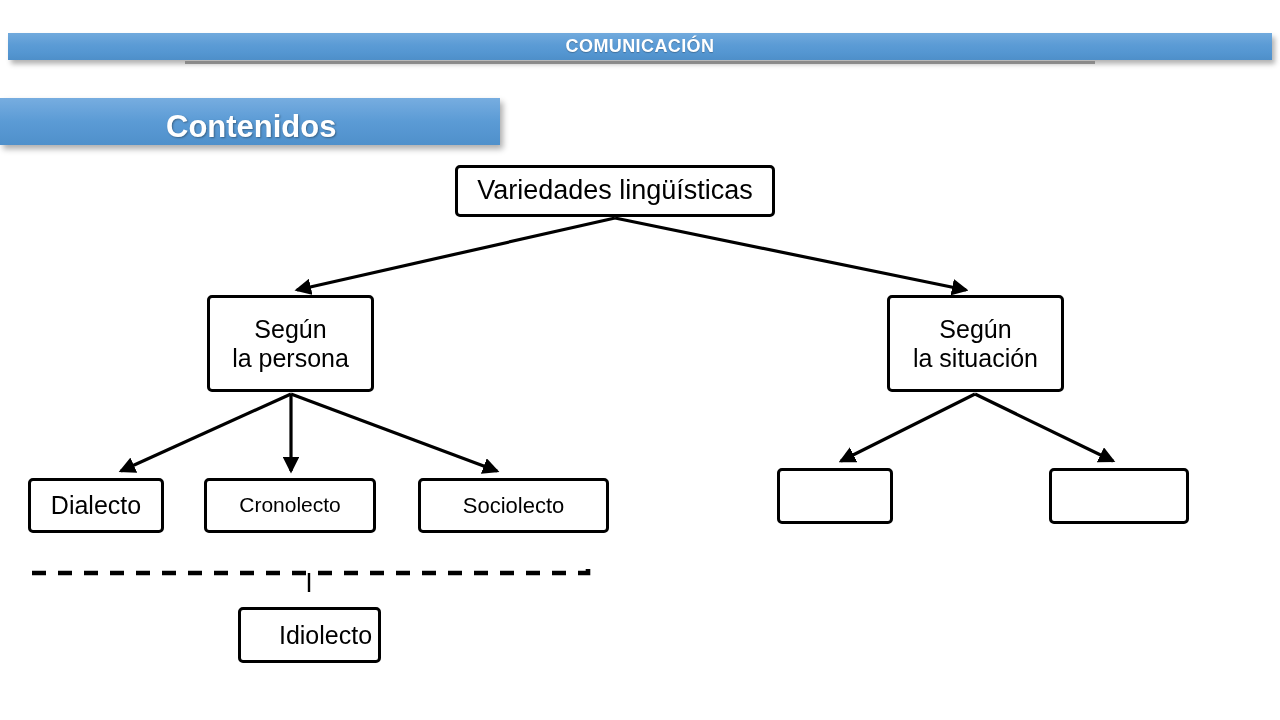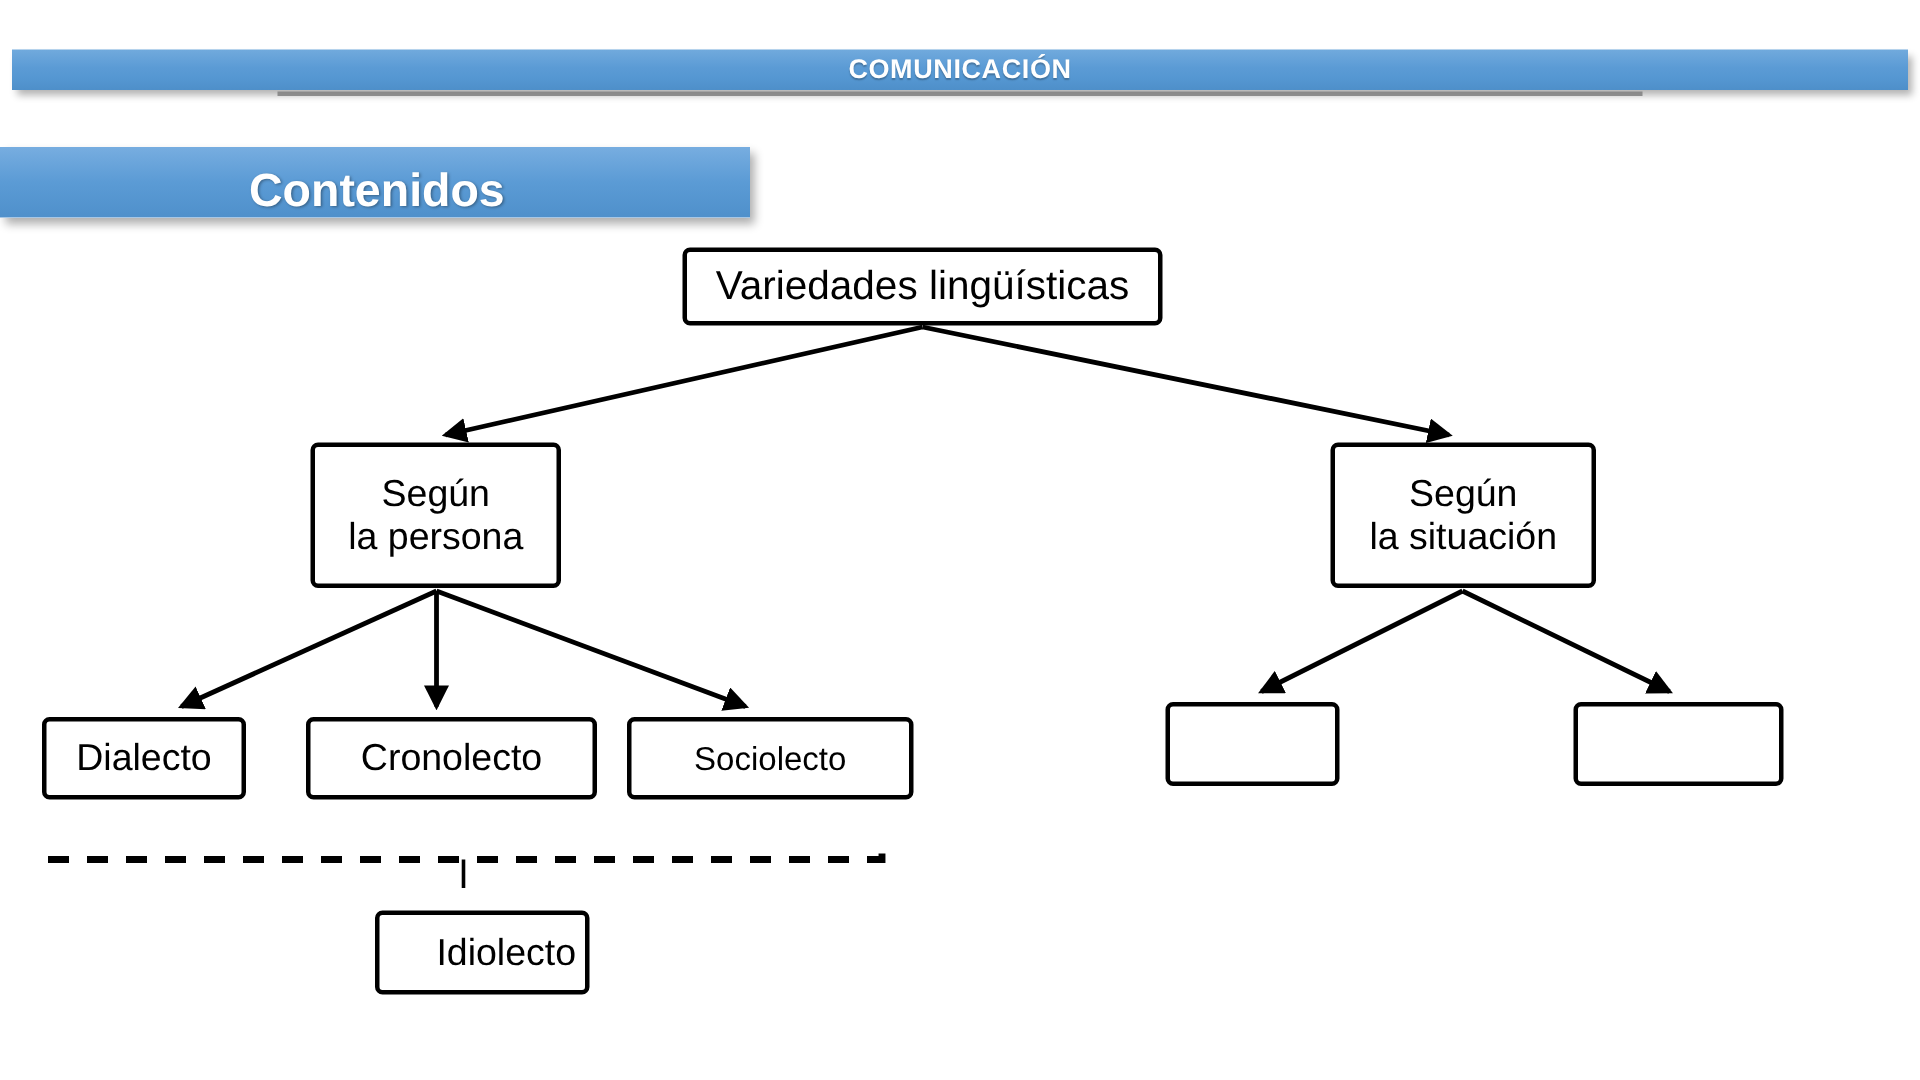--- a/index.html
+++ b/index.html
@@ -94,25 +94,25 @@
     justify-content: center;
     text-align: center;
     color: #000000;
     line-height: 1.15;
     white-space: pre-line;
   }
   .node-root      { left: 455px; top: 165px; width: 320px; height: 52px; font-size: 27px; }
   .node-l2-left   { left: 207px; top: 295px; width: 167px; height: 97px; font-size: 25px; }
   .node-l2-right  { left: 887px; top: 295px; width: 177px; height: 97px; font-size: 25px; }
   .node-leaf-1    { left: 28px;  top: 478px; width: 136px; height: 55px; font-size: 25px; }
-  .node-leaf-2    { left: 204px; top: 478px; width: 194px; height: 55px; font-size: 25px; }
+  .node-leaf-2    { left: 204px; top: 478px; width: 172px; height: 55px; font-size: 21px; }
   .node-leaf-3    { left: 418px; top: 478px; width: 191px; height: 55px; font-size: 22px; }
   .node-empty-1   { left: 777px; top: 468px; width: 116px; height: 56px; }
   .node-empty-2   { left: 1049px;top: 468px; width: 140px; height: 56px; }
-  .node-idiolecto { left: 250px; top: 607px; width: 143px; height: 56px; font-size: 25px; padding-left: 32px; }
+  .node-idiolecto { left: 238px; top: 607px; width: 143px; height: 56px; font-size: 25px; padding-left: 32px; }
 </style>
 </head>
 <body>
 
 <div class="top-banner">
   <span class="top-banner-title">COMUNICACIÓN</span>
 </div>
 <div class="top-banner-underline"></div>
 
 <div class="section-banner">

